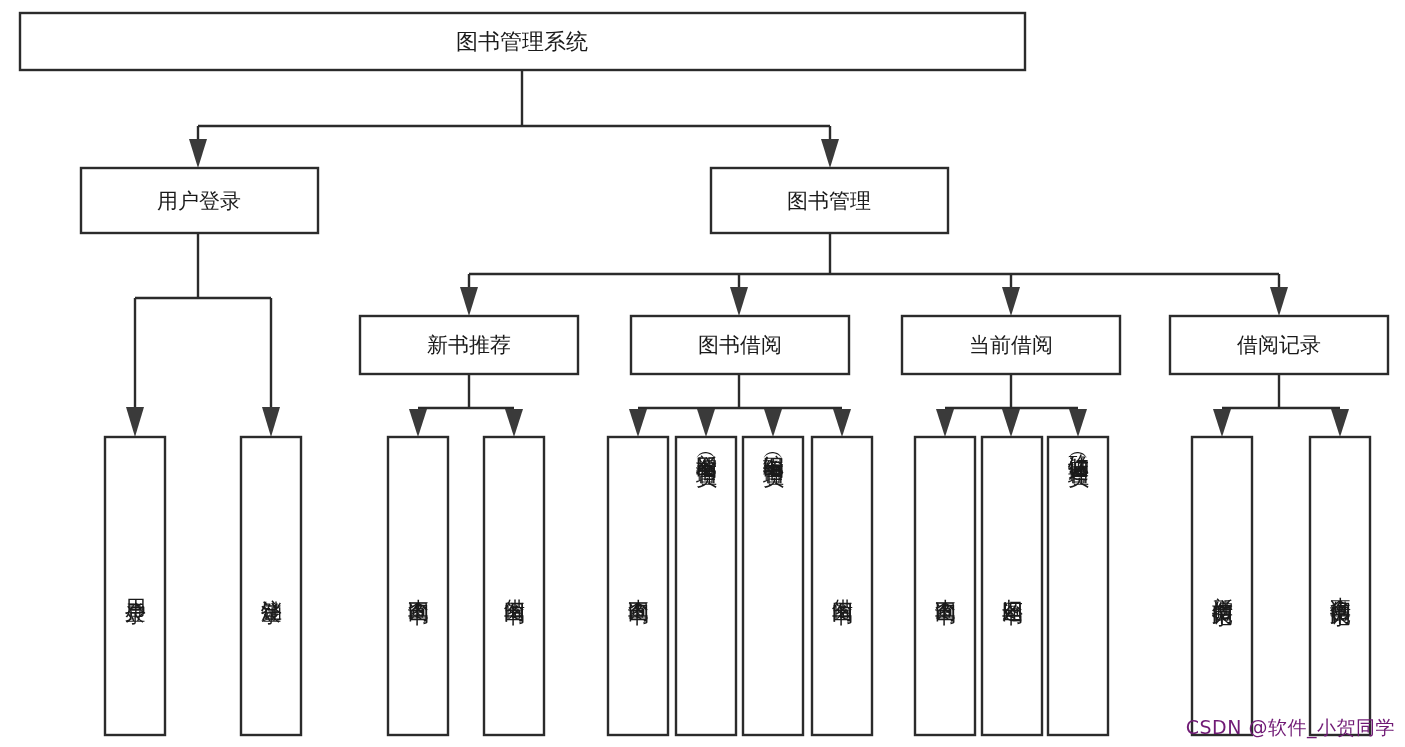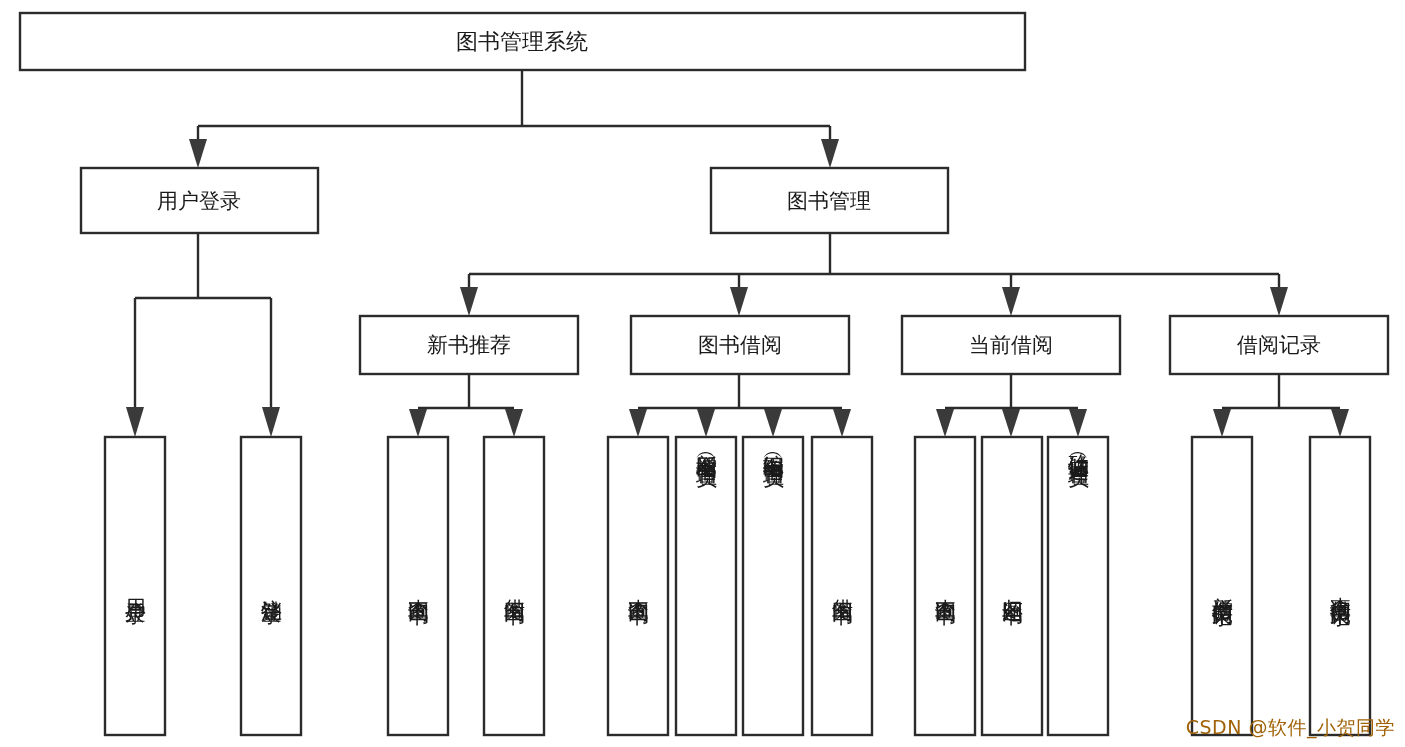--- a/index.html
+++ b/index.html
@@ -69,21 +69,21 @@
     color: #1a1a1a;
     letter-spacing: 2px;
     white-space: nowrap;
   }
   .watermark {
     position: absolute;
     right: 10px;
     bottom: 6px;
     font-family: "DejaVu Sans", "Liberation Sans", sans-serif;
     font-size: 19px;
-    color: #a16207;
+    color: #701a75;
     letter-spacing: 0.5px;
     user-select: none;
   }
 </style>
 </head>
 <body>
 
 <div id="diagram-root">
 
   <svg class="flow" viewBox="0 0 1405 747" xmlns="http://www.w3.org/2000/svg">

